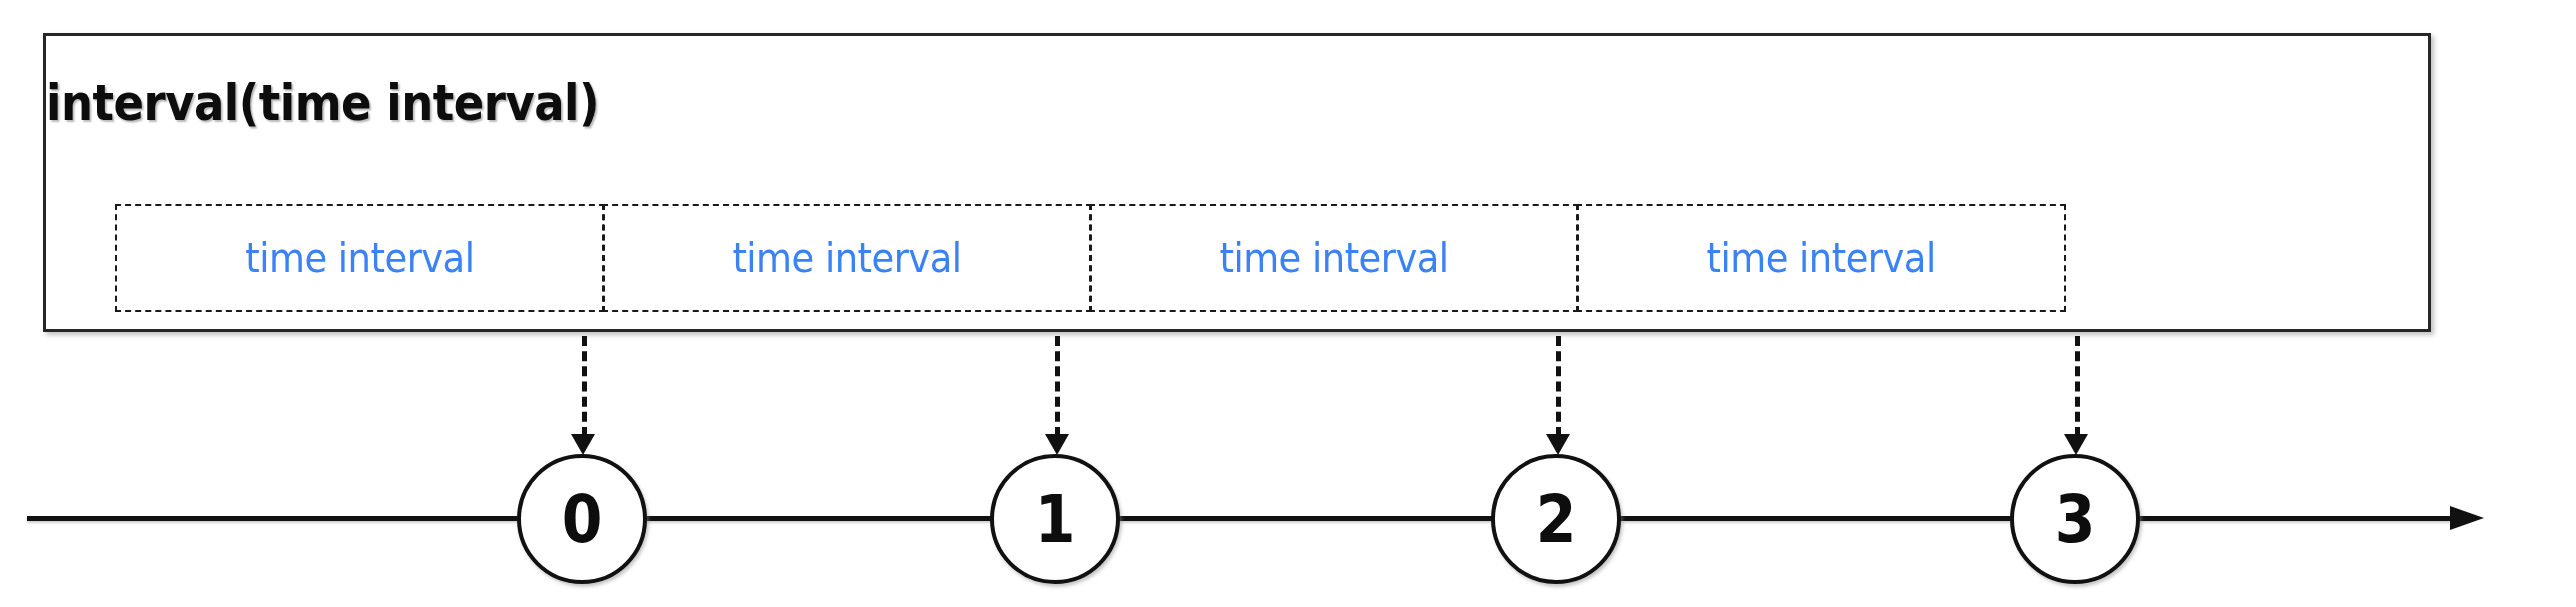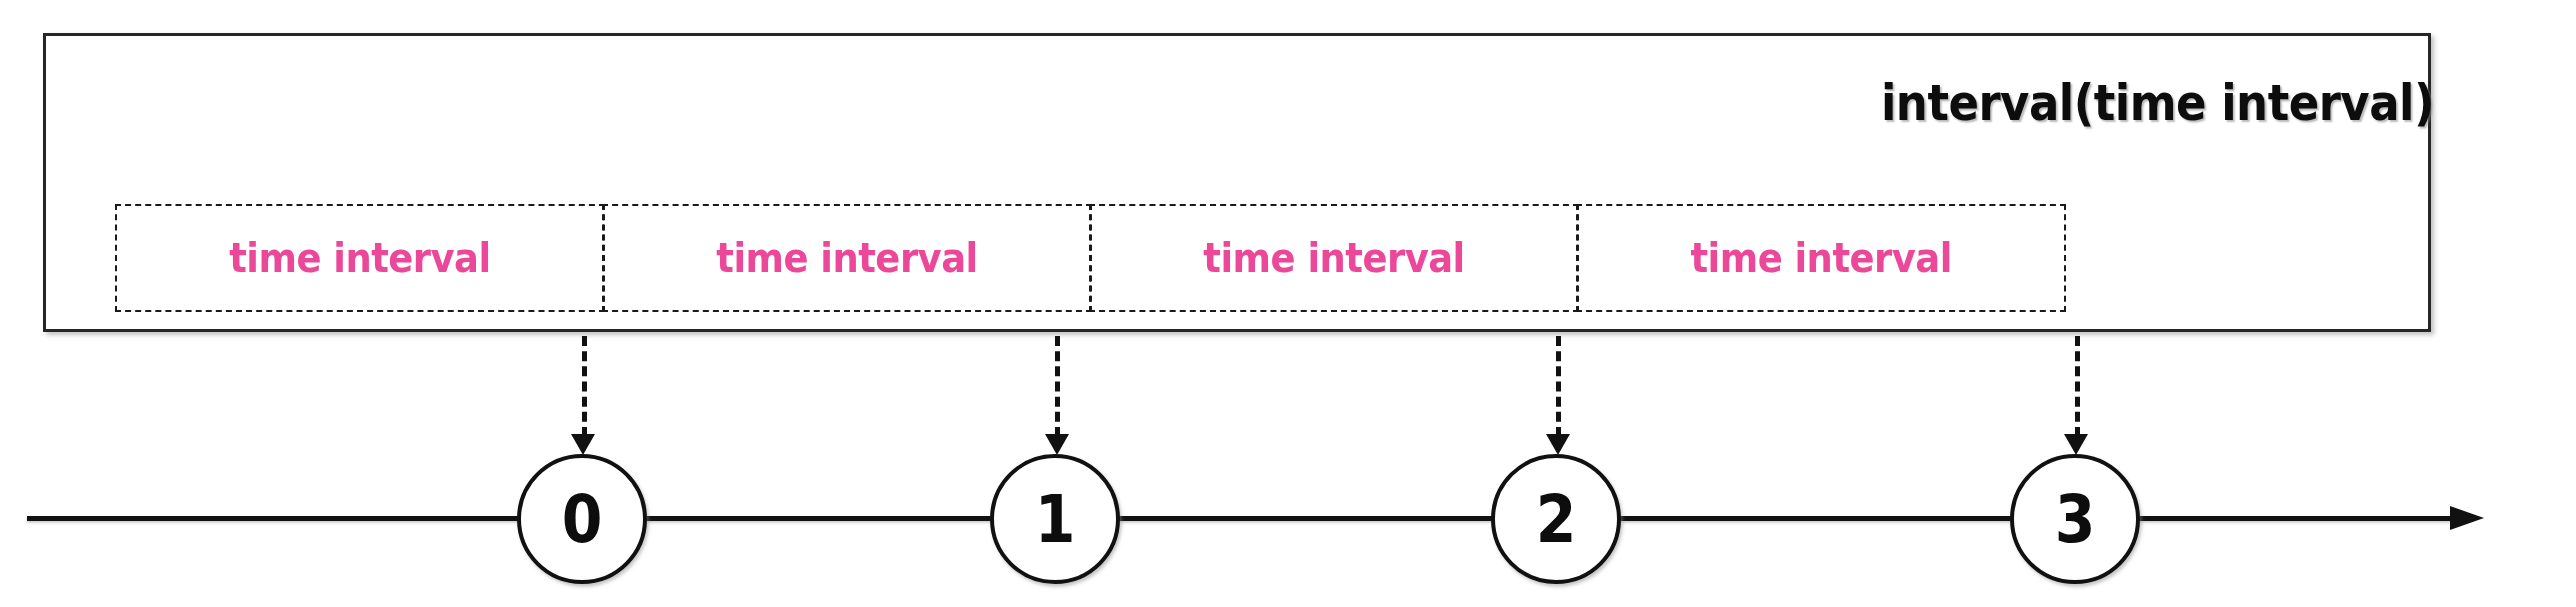--- a/index.html
+++ b/index.html
@@ -32,21 +32,21 @@
     box-sizing: border-box;
     box-shadow: 2.7px 2.7px 4.5px rgba(120,120,120,0.45);
   }
 
   
   .outer-title {
     position: absolute;
     left: 0;
     top: 38px;
     width: 2388px;
-    text-align: right;
+    text-align: left;
     font-family: "DejaVu Sans", sans-serif;
     font-size: 50px;
     font-weight: bold;
     font-stretch: condensed;
     letter-spacing: -0.5px;
     color: #0d0d0d;
     text-shadow: 1.8px 1.8px 1.8px rgba(130,130,130,0.55);
     white-space: nowrap;
   }
 
@@ -68,23 +68,23 @@
     align-items: center;
     justify-content: center;
     background: transparent;
   }
   .interval-cell + .interval-cell {
     margin-left: -2.7px;
   }
   .interval-label {
     font-family: "DejaVu Sans", sans-serif;
     font-size: 41px;
-    font-weight: bold;
+    font-weight: normal;
     font-stretch: condensed;
-    color: #ec4899;
+    color: #3b82f6;
     white-space: nowrap;
     letter-spacing: -0.5px;
   }
 
   
   .tick-connector {
     position: absolute;
     width: 0;
     top: 336px;
     height: 101px;

